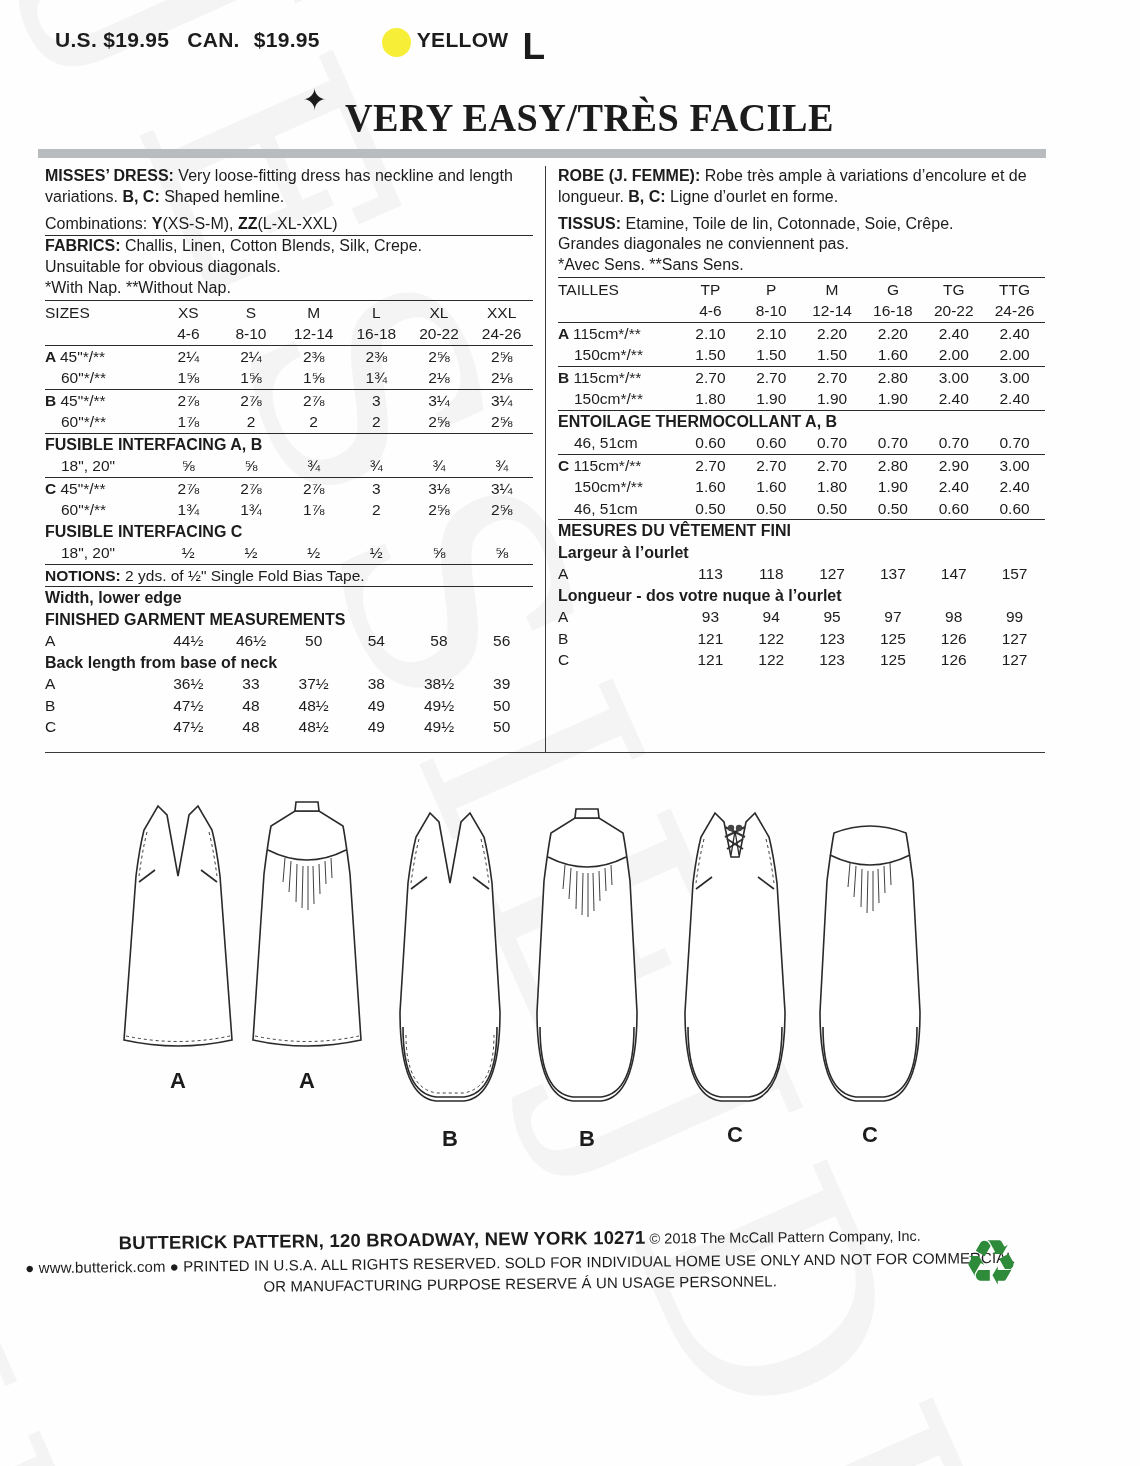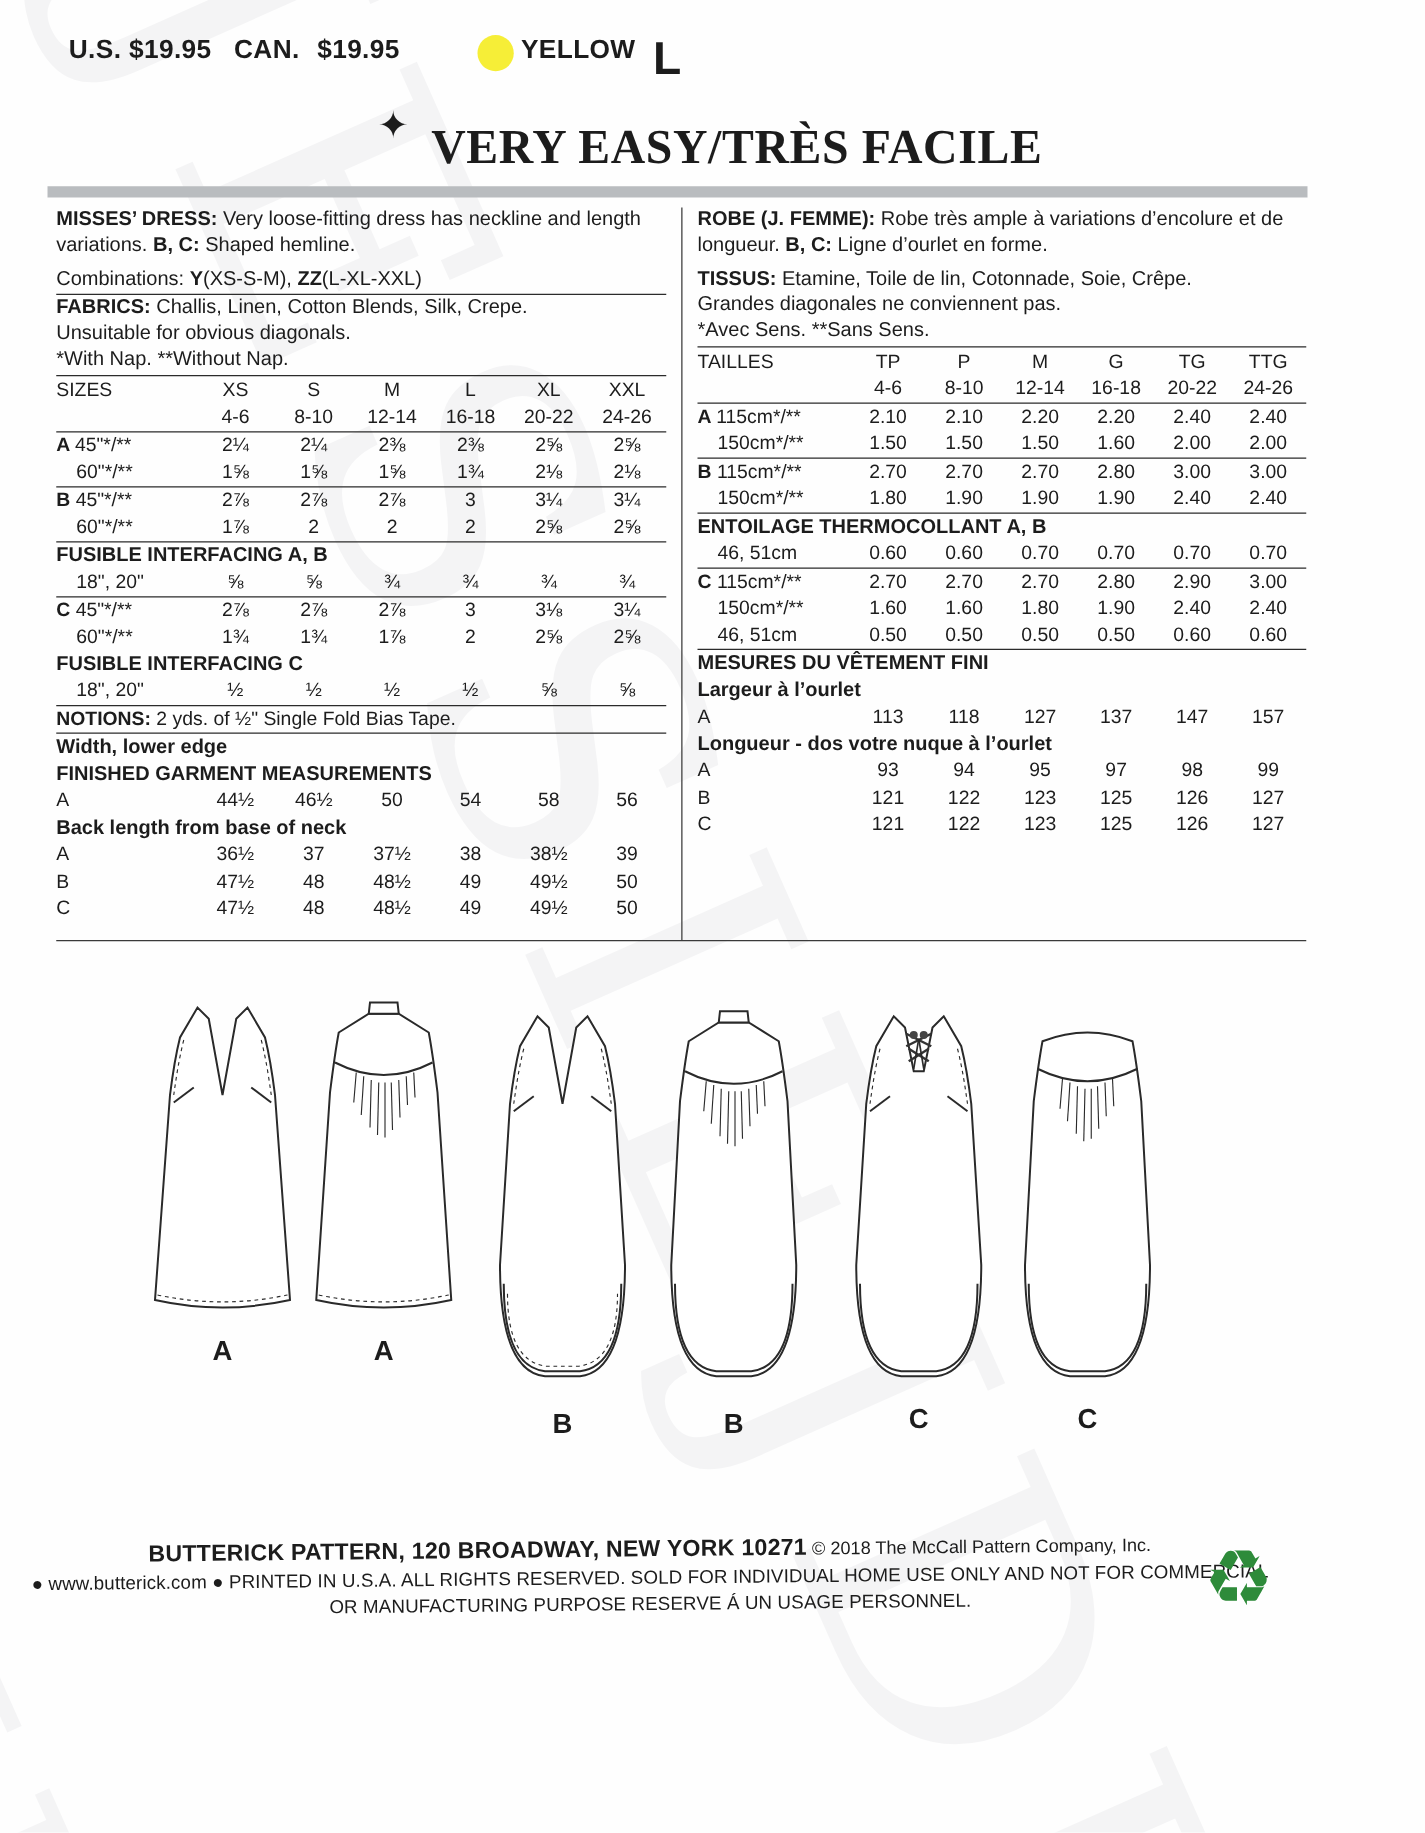--- a/index.html
+++ b/index.html
@@ -202,21 +202,21 @@
             <div class="tval">46½</div>
             <div class="tval">50</div>
             <div class="tval">54</div>
             <div class="tval">58</div>
             <div class="tval">56</div>
           </div>
           <div class="trow full tb">Back length from base of neck</div>
           <div class="trow cols">
             <div class="tlab">A</div>
             <div class="tval">36½</div>
-            <div class="tval">37</div>
+            <div class="tval">33</div>
             <div class="tval">37½</div>
             <div class="tval">38</div>
             <div class="tval">38½</div>
             <div class="tval">39</div>
           </div>
           <div class="trow cols">
             <div class="tlab">B</div>
             <div class="tval">47½</div>
             <div class="tval">48</div>
             <div class="tval">48½</div>

